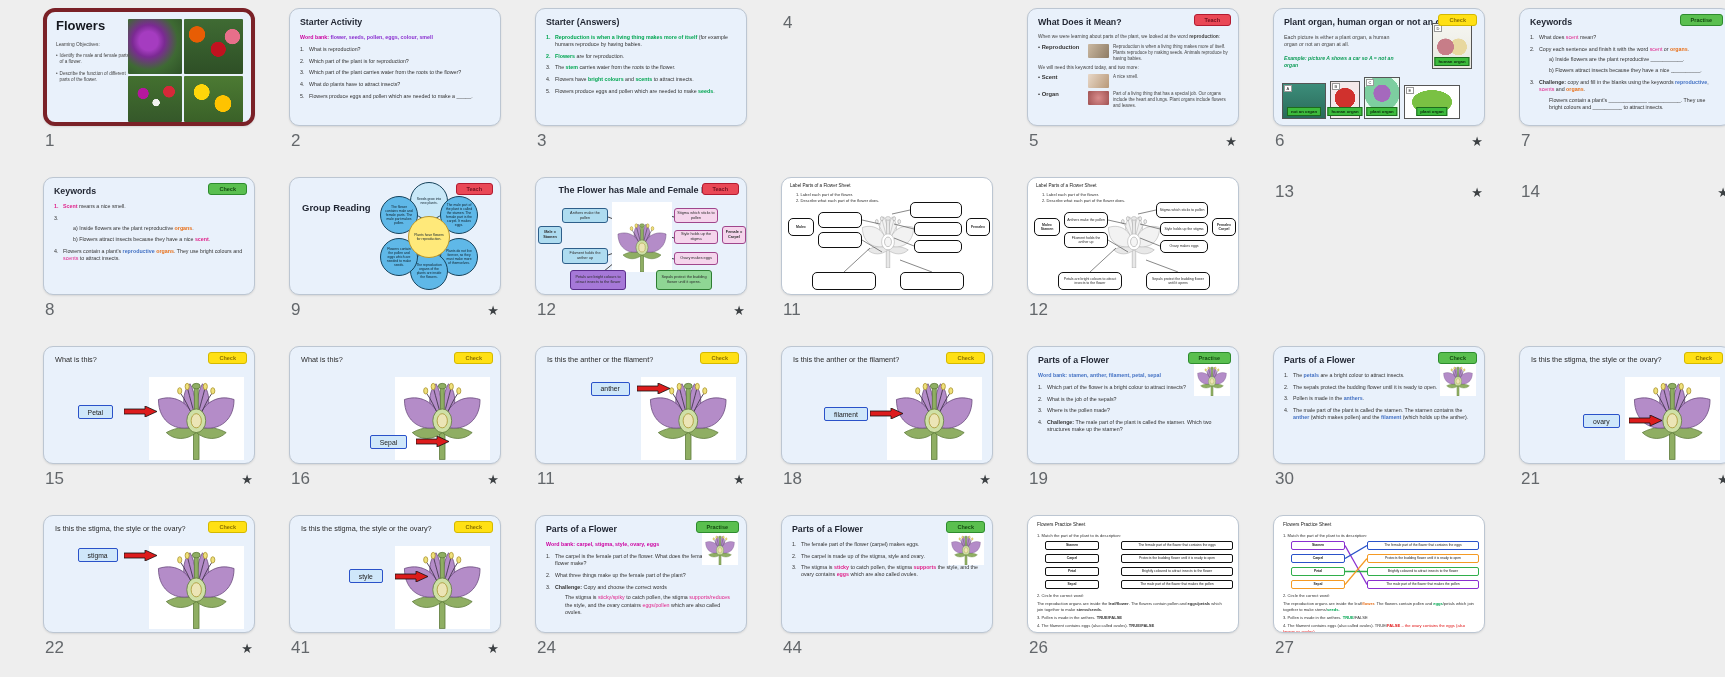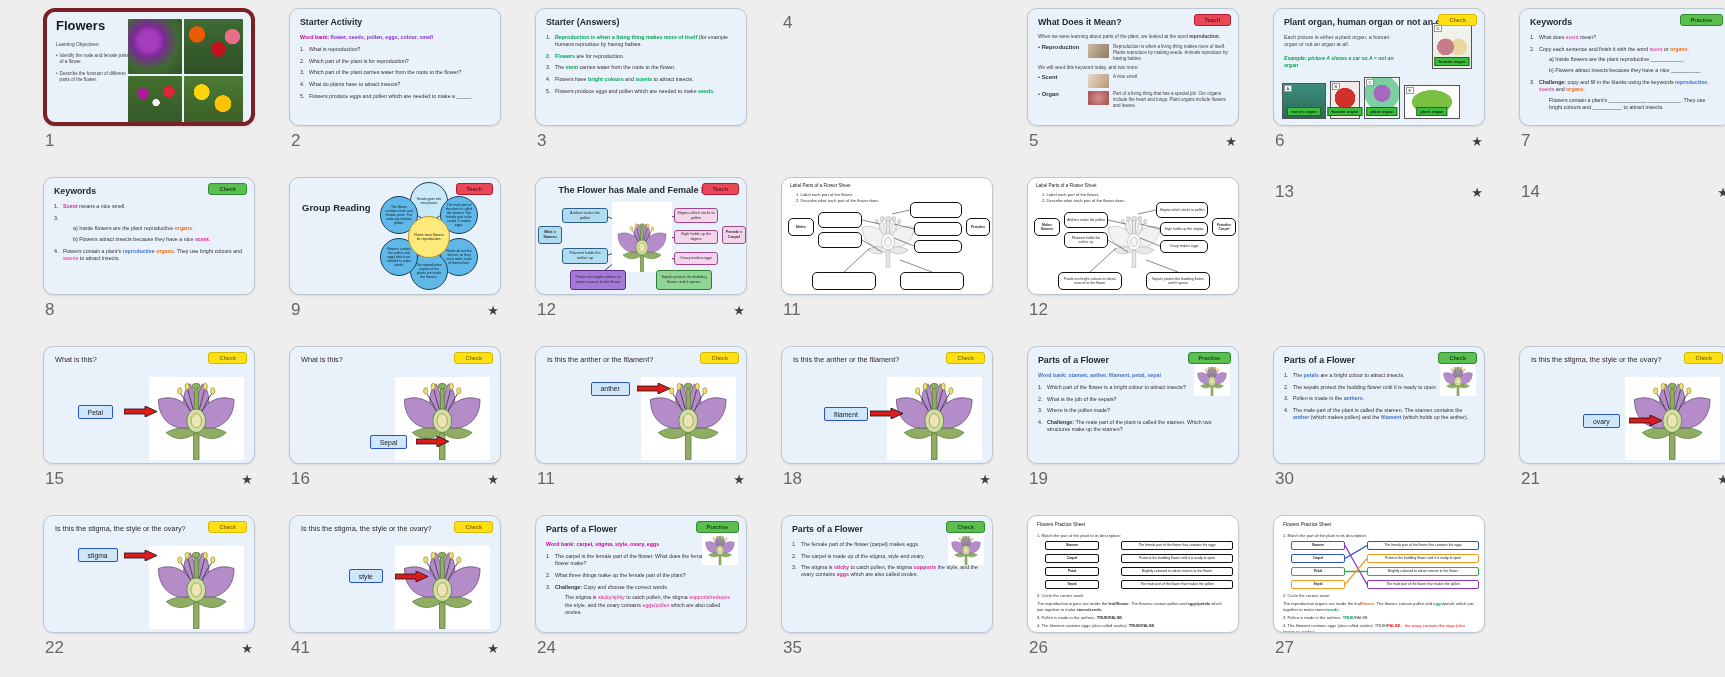--- a/index.html
+++ b/index.html
@@ -985,21 +985,21 @@
             <ellipse cx="81" cy="17" rx="2.6" ry="4" fill="#efe07a" stroke="#a8922e"></ellipse>
             <rect x="57.5" y="12" width="5" height="40" fill="#8fae63" stroke="#5d7a3a"></rect>
             <ellipse cx="60" cy="11" rx="5" ry="3.5" fill="#8fae63" stroke="#5d7a3a"></ellipse>
             <ellipse cx="60" cy="55" rx="12" ry="15" fill="#cfe0a6" stroke="#5d7a3a"></ellipse>
             <ellipse cx="60" cy="55" rx="6.5" ry="9" fill="#ece5b6" stroke="#a8922e"></ellipse>
           </svg>
         </div>
         <div class="badge" style="background: rgb(90, 191, 79); color: rgb(19, 74, 16); border-color: rgb(46, 139, 46);">Check</div>
       </div>
       <div class="numrow">
-        <span class="num">35</span>
+        <span class="num">44</span>
       </div>
     </div>
     <div class="cell">
       <div class="thumb white">
         <div style="padding: 6px 9px; font-size: 4.1px; color: rgb(51, 51, 51); line-height: 1.4;">
           <div style="font-size: 4.7px; color: rgb(34, 34, 34); margin-bottom: 4px;">Flowers Practice Sheet</div>
           <div style="margin-bottom: 3px;">1.   Match the part of the plant to its description:</div>
           <div style="position: relative; height: 49px; margin-bottom: 3px;">
             <div class="mrow-box" style="left: 8px; top: 0px; width: 54px; height: 9px;">Stamen</div>
             <div class="mrow-box" style="left: 8px; top: 13px; width: 54px; height: 9px;">Carpel</div>

